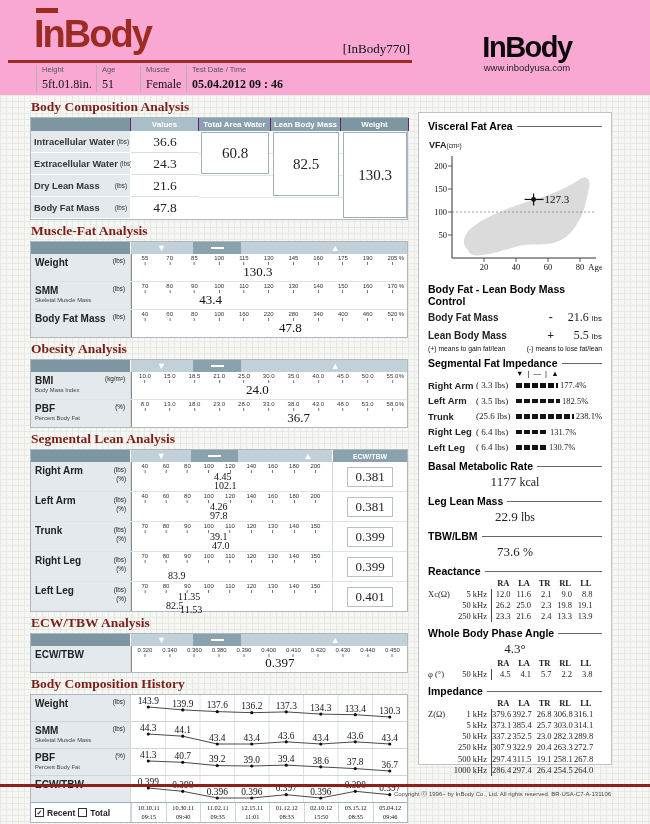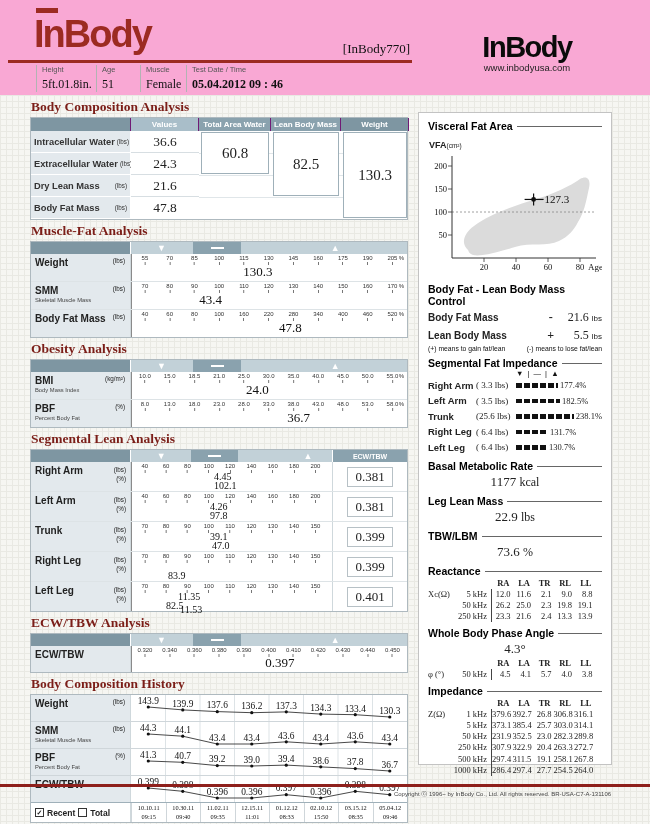--- a/index.html
+++ b/index.html
@@ -972,21 +972,21 @@
         <div class="th">TR</div>
         <div class="th">RL</div>
         <div class="th">LL</div>
         <div class="tl">
           <span>φ (°)</span>
           <span>50 kHz</span>
         </div>
         <div class="tv">4.5</div>
         <div class="tv">4.1</div>
         <div class="tv">5.7</div>
-        <div class="tv">4.0</div>
+        <div class="tv">2.2</div>
         <div class="tv">3.8</div>
       </div>
 
     <div class="rtitle">
       <span>Impedance</span>
         <span class="tline"></span>
     </div>
     <div class="rtab" id="impTab">
         <div class="tl tl0"></div>
         <div class="th">RA</div>
@@ -1009,21 +1009,21 @@
         </div>
         <div class="tv">373.1</div>
         <div class="tv">385.4</div>
         <div class="tv">25.7</div>
         <div class="tv">303.0</div>
         <div class="tv">314.1</div>
         <div class="tl">
           <span></span>
           <span>50 kHz</span>
         </div>
-        <div class="tv">231.9</div>
+        <div class="tv">337.2</div>
         <div class="tv">352.5</div>
         <div class="tv">23.0</div>
         <div class="tv">282.3</div>
         <div class="tv">289.8</div>
         <div class="tl">
           <span></span>
           <span>250 kHz</span>
         </div>
         <div class="tv">307.9</div>
         <div class="tv">322.9</div>
@@ -1038,21 +1038,21 @@
         <div class="tv">311.5</div>
         <div class="tv">19.1</div>
         <div class="tv">258.1</div>
         <div class="tv">267.8</div>
         <div class="tl">
           <span></span>
           <span>1000 kHz</span>
         </div>
         <div class="tv">286.4</div>
         <div class="tv">297.4</div>
-        <div class="tv">27.7</div>
+        <div class="tv">26.4</div>
         <div class="tv">254.5</div>
         <div class="tv">264.0</div>
       </div>
   </div>
 
   <div class="bottom-bar"></div>
   <div class="footer">Copyright ⓒ 1996~ by InBody Co., Ltd. All rights reserved. BR-USA-C7-A-131106</div>
 </div>
 
 </body></html>

